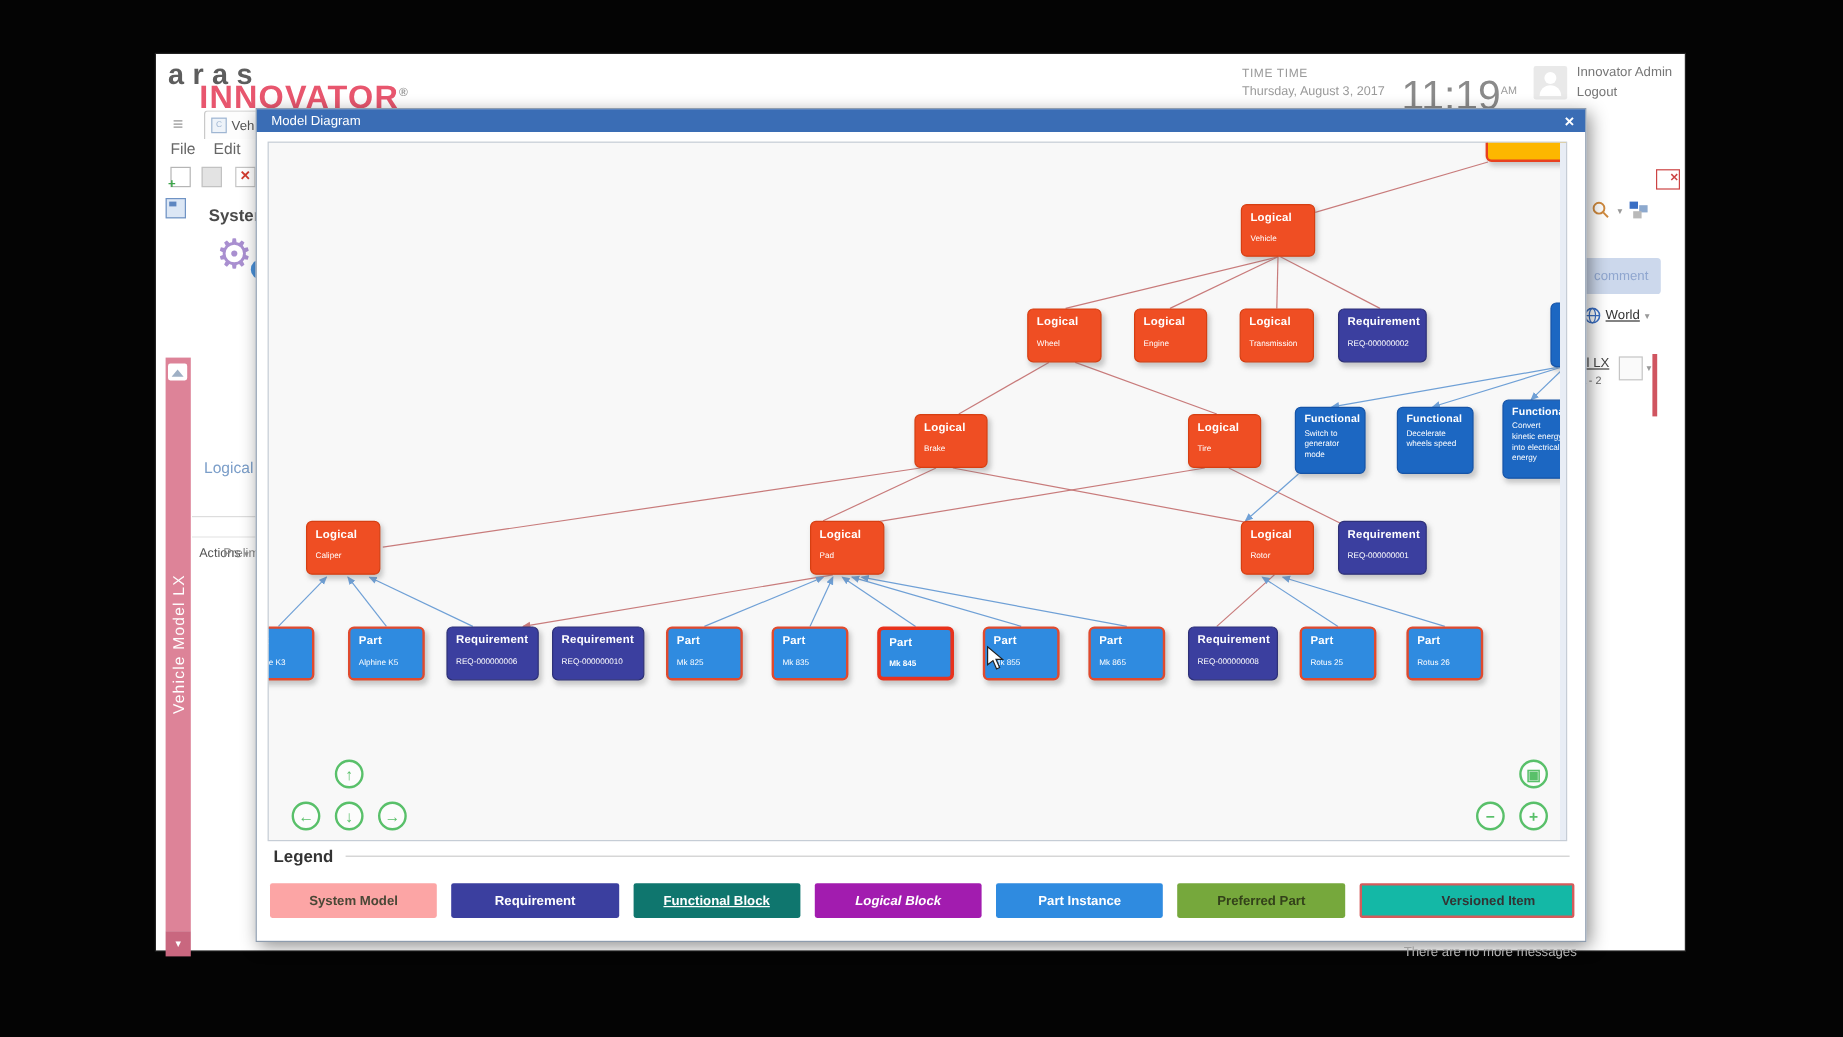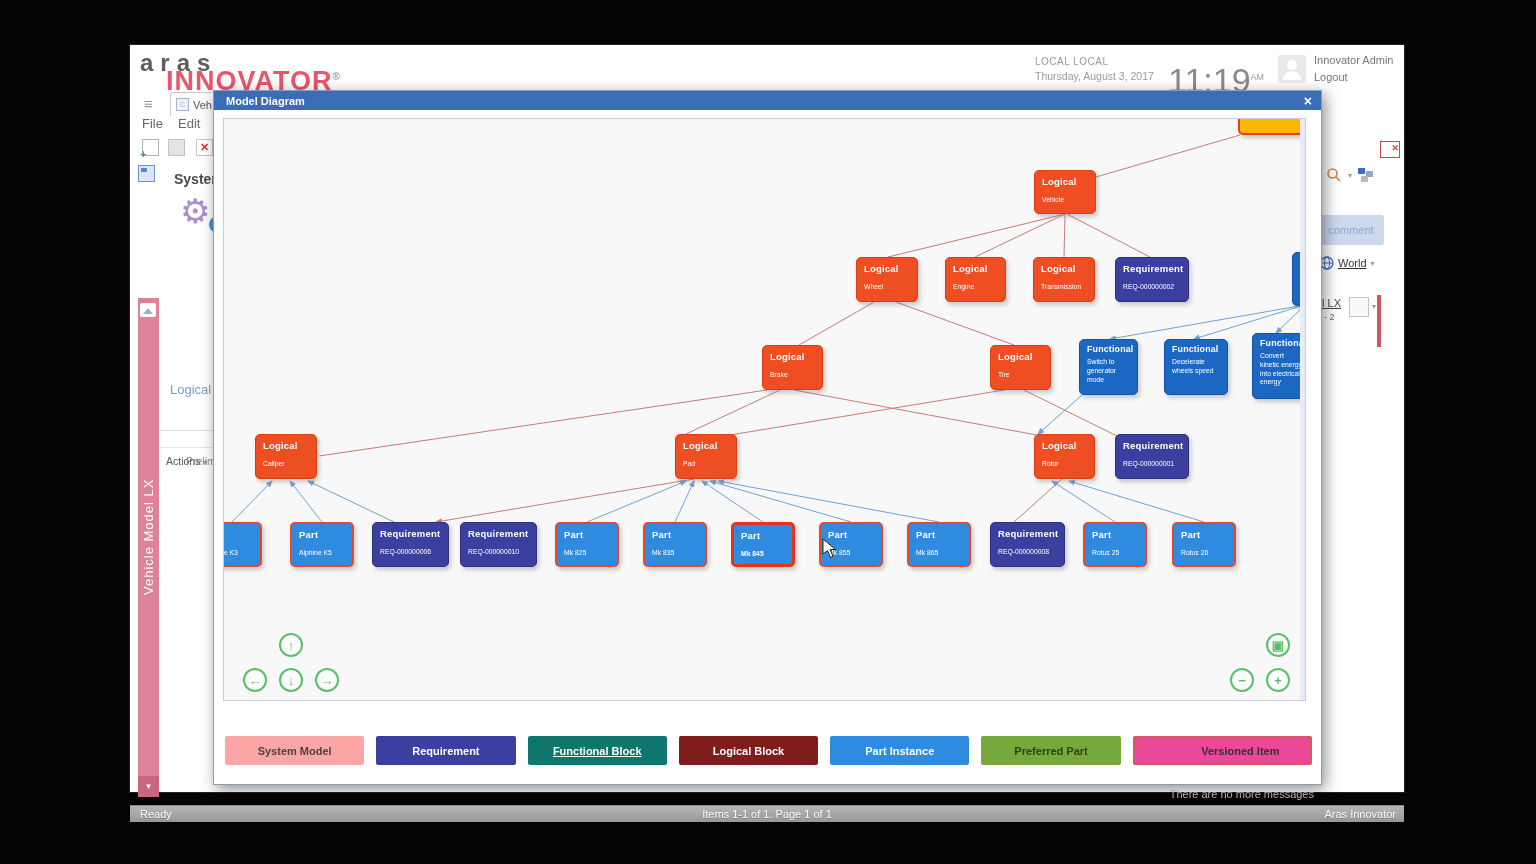--- a/index.html
+++ b/index.html
@@ -80,21 +80,21 @@
     background:linear-gradient(#b6b6b6,#989898);border-top:1px solid #8a8a8a;box-sizing:border-box;}
   .statusbar span{position:absolute;top:2px;font-size:11px;color:#fdfdfd;text-shadow:0 1px 1px rgba(0,0,0,.25);}
   .sb-left{left:10px;}
   .sb-center{left:50%;transform:translateX(-50%);}
   .sb-right{right:8px;}
   
   .dialog{position:absolute;left:83px;top:45px;width:1109px;height:695px;background:#fff;z-index:20;
     border:1px solid #8d9cae;box-shadow:3px 4px 14px rgba(0,0,0,.45);box-sizing:border-box;}
   .dlg-titlebar{height:19px;background:#3a6db5;display:flex;align-items:center;justify-content:space-between;
     padding:0 9px 0 12px;}
-  .dlg-title{color:#fff;font-size:11px;font-weight:bold;}
+  .dlg-title{color:#fff;font-size:11px;font-weight:normal;}
   .dlg-close{color:#fff;font-size:14px;font-weight:bold;line-height:14px;cursor:default;}
   .canvas{position:absolute;left:9px;top:27px;width:1083px;height:583px;background:#f8f8f8;
     border:1px solid #c6cdd6;box-sizing:border-box;overflow:hidden;}
   .canvas .scrollstrip{position:absolute;right:0;top:0;width:5px;height:100%;background:#e8edf5;}
   .edge-layer{position:absolute;left:0;top:0;pointer-events:none;}
   
   .node{position:absolute;border-radius:5px;border:1px solid transparent;color:#fff;box-sizing:border-box;
     padding:5px 2px 0 7px;overflow:hidden;box-shadow:2px 3px 4px rgba(110,110,110,.35);}
   .node .t{display:block;font-weight:bold;font-size:9.5px;letter-spacing:.2px;white-space:nowrap;}
   .node .n{display:block;font-size:6.8px;margin-top:9px;white-space:nowrap;}
@@ -122,21 +122,21 @@
 <body>
 
 <div class="stage">
   <div class="window">
 
     <div class="logo">
       <span class="l1">aras</span>
       <span class="l2"><span>INNOVATOR</span><span class="reg">®</span></span>
     </div>
     <div class="clockbox">
-      <div class="lbl">LOCAL LOCAL</div>
+      <div class="lbl">TIME TIME</div>
       <div class="date">Thursday, August 3, 2017</div>
     </div>
     <div class="bigtime"><span>11:19</span><sup>AM</sup></div>
     <div class="avatar">
         <span class="head"></span>
         <span class="body"></span>
       </div>
     <div class="userbox">
       <div>Innovator Admin</div>
       <div class="logout">Logout</div>
@@ -194,25 +194,20 @@
     </div>
     <div class="model-ref">
       <div class="lnk">el LX</div>
       <div class="rev">A - 2</div>
     </div>
     <div class="ref-icon"></div>
     <div class="caret ref-caret">▾</div>
     <div class="red-vbar"></div>
     <div class="messages-note">There are no more messages</div>
 
-    <div class="statusbar">
-      <span class="sb-left">Ready</span>
-      <span class="sb-center">Items 1-1 of 1. Page 1 of 1</span>
-      <span class="sb-right">Aras Innovator</span>
-    </div>
 
     <div class="dialog">
       <div class="dlg-titlebar">
         <span class="dlg-title">Model Diagram</span>
         <span class="dlg-close">×</span>
       </div>
       <div class="canvas">
         <svg class="edge-layer" width="1083" height="583">
           <defs>
             <marker id="ab" markerWidth="7" markerHeight="7" refX="6" refY="3" orient="auto">
@@ -366,28 +361,32 @@
 
         <div class="ctrl" style="left:55px;top:514px;">↑</div>
         <div class="ctrl" style="left:19px;top:549px;">←</div>
         <div class="ctrl" style="left:55px;top:549px;">↓</div>
         <div class="ctrl" style="left:91px;top:549px;">→</div>
 
         <div class="ctrl" style="left:1042px;top:514px;">▣</div>
         <div class="ctrl" style="left:1006px;top:549px;">−</div>
         <div class="ctrl" style="left:1042px;top:549px;">+</div>
       </div>
+      <div class="legend-head">
+        <span class="legend-title">Legend</span>
+        <span class="legend-rule"></span>
+      </div>
       <div class="legend-row">
           <div class="lg-item" style="background: #fca5a5; color: rgb(74, 71, 54); text-align: center;">System Model</div>
           <div class="lg-item" style="background: rgb(59, 63, 159); color: rgb(255, 255, 255);">Requirement</div>
           <div class="lg-item" style="background: #0f766e; color: rgb(255, 255, 255); text-decoration: underline;">Functional Block</div>
-          <div class="lg-item" style="background: #7f1d1d; color: rgb(255, 255, 255);">Logical Block</div>
+          <div class="lg-item" style="background: #a21caf; color: rgb(255, 255, 255); font-style: italic;">Logical Block</div>
           <div class="lg-item" style="background: rgb(47, 139, 224); color: rgb(255, 255, 255);">Part Instance</div>
           <div class="lg-item" style="background: rgb(118, 168, 60); color: rgb(51, 65, 26);">Preferred Part</div>
-          <div class="lg-item" style="background: #ec4899; color: rgb(51, 51, 51); border: 2px solid rgb(213, 91, 91); padding-left: 36px;">Versioned Item</div>
+          <div class="lg-item" style="background: #14b8a6; color: rgb(51, 51, 51); border: 2px solid rgb(213, 91, 91); padding-left: 36px;">Versioned Item</div>
         </div>
     </div>
   </div>
 
   <svg class="cursor" width="16" height="22" viewBox="0 0 16 22">
     <path d="M1,1 L1,16 L5.5,12.5 L8.5,19.5 L11,18.3 L8,11.5 L13.5,11.5 Z" fill="#fff" stroke="#222" stroke-width="1"></path>
   </svg>
 </div>
 
 </body></html>

